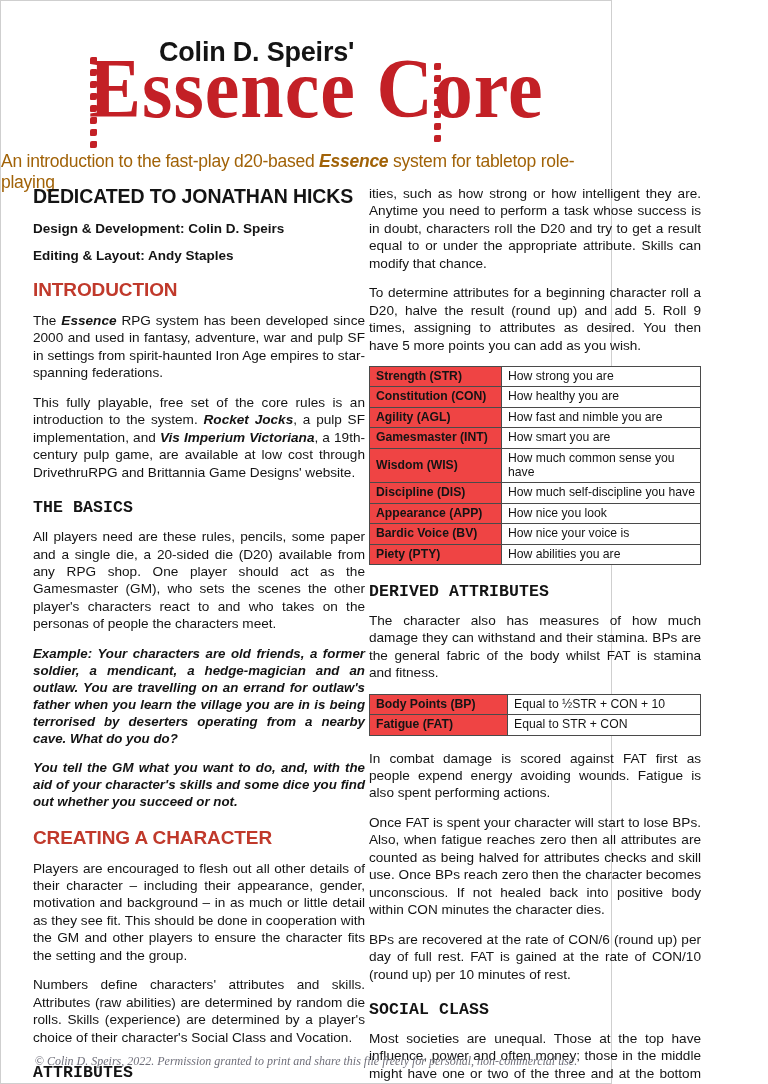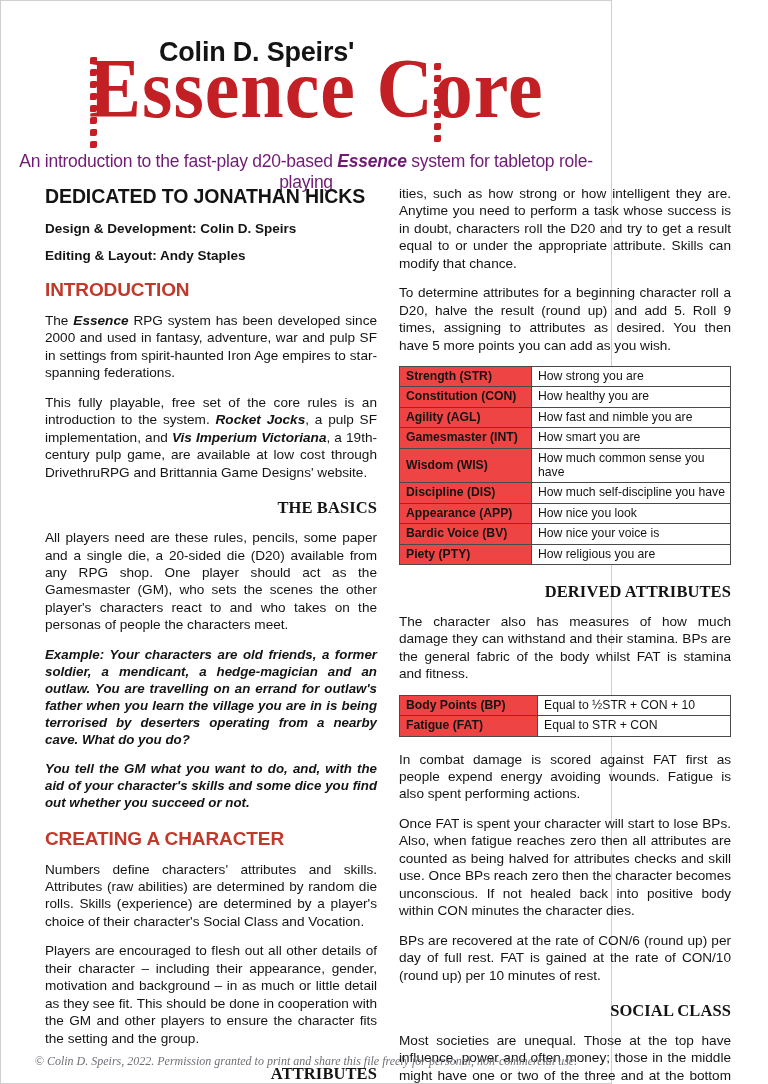--- a/index.html
+++ b/index.html
@@ -83,60 +83,59 @@
     border-radius: 2px 1px 2px 1px;
   }
   .dots.d1 { left: 1px;  top: 38px; }
   .dots.d2 { left: 345px; top: 44px; }
 
   .subtitle {
     position: absolute;
     left: 0;
     right: 0;
     top: 150px;
-    text-align: center;
+    text-align: left;
     font-family: "Liberation Sans", sans-serif;
     font-size: 17.5px;
-    color: #701a75;
+    color: #a16207;
     letter-spacing: -0.25px;
   }
   .subtitle i { font-style: italic; font-weight: bold; }
 
   
   #columns {
     position: absolute;
-    left: 44px;
+    left: 32px;
     top: 184px;
     width: 682px;
     height: 850px;
     display: flex;
-    gap: 22px;
+    gap: 4px;
   }
   .col {
     width: 332px;
     flex: 0 0 332px;
   }
 
   
   h1.hd-black {
     font-family: "Liberation Sans", sans-serif;
     font-weight: bold;
     font-size: 19.5px;
     letter-spacing: -0.1px;
     margin: 0 0 13px 0;
     color: #141414;
   }
   h2.hd-black {
-    font-family: Liberation Serif, serif;
+    font-family: Liberation Mono, monospace;
     font-weight: bold;
     font-size: 16.5px;
     letter-spacing: 0.1px;
     margin: 17px 0 11px 0;
     color: #141414;
-    text-align: right;
   }
   h2.hd-red {
     font-family: "Liberation Sans", sans-serif;
     font-weight: bold;
     font-size: 19px;
     letter-spacing: -0.1px;
     margin: 16px 0 11px 0;
     color: #c0392b;
   }
   .credit {
@@ -254,22 +253,22 @@
       <h2 class="hd-black">THE BASICS</h2>
 
       <p class="body">All players need are these rules, pencils, some paper and a single die, a 20-sided die (D20) available from any RPG shop. One player should act as the Gamesmaster (GM), who sets the scenes the other player's characters react to and who takes on the personas of people the characters meet.</p>
 
       <p class="body ital"><span>Example:</span><span> Your characters are old friends, a former soldier, a mendicant, a hedge-magician and an outlaw. You are travelling on an errand for outlaw's father when you learn the village you are in is being terrorised by deserters operating from a nearby cave. What do you do?</span></p>
 
       <p class="body ital">You tell the GM what you want to do, and, with the aid of your character's skills and some dice you find out whether you succeed or not.</p>
 
       <h2 class="hd-red">CREATING A CHARACTER</h2>
 
+      <p class="body">Players are encouraged to flesh out all other details of their character – including their appearance, gender, motivation and background – in as much or little detail as they see fit. This should be done in cooperation with the GM and other players to ensure the character fits the setting and the group.</p>
       <p class="body">Numbers define characters' attributes and skills. Attributes (raw abilities) are determined by random die rolls. Skills (experience) are determined by a player's choice of their character's Social Class and Vocation.</p>
-      <p class="body">Players are encouraged to flesh out all other details of their character – including their appearance, gender, motivation and background – in as much or little detail as they see fit. This should be done in cooperation with the GM and other players to ensure the character fits the setting and the group.</p>
 
       <h2 class="hd-black">ATTRIBUTES</h2>
 
     </div>
 
     <div class="col">
 
       <p class="body">ities, such as how strong or how intelligent they are. Anytime you need to perform a task whose success is in doubt, characters roll the D20 and try to get a result equal to or under the appropriate attribute. Skills can modify that chance.</p>
 
       <p class="body">To determine attributes for a beginning character roll a D20, halve the result (round up) and add 5. Roll 9 times, assigning to attributes as desired. You then have 5 more points you can add as you wish.</p>
@@ -303,21 +302,21 @@
           <tr>
             <td class="key">Appearance (APP)</td>
             <td class="val">How nice you look</td>
           </tr>
           <tr>
             <td class="key">Bardic Voice (BV)</td>
             <td class="val">How nice your voice is</td>
           </tr>
           <tr>
             <td class="key">Piety (PTY)</td>
-            <td class="val">How religious you are</td>
+            <td class="val">How abilities you are</td>
           </tr>
         </tbody>
       </table>
 
       <h2 class="hd-black">DERIVED ATTRIBUTES</h2>
 
       <p class="body">The character also has measures of how much damage they can withstand and their stamina. BPs are the general fabric of the body whilst FAT is stamina and fitness.</p>
 
       <table class="attr derived">
         <tbody>

